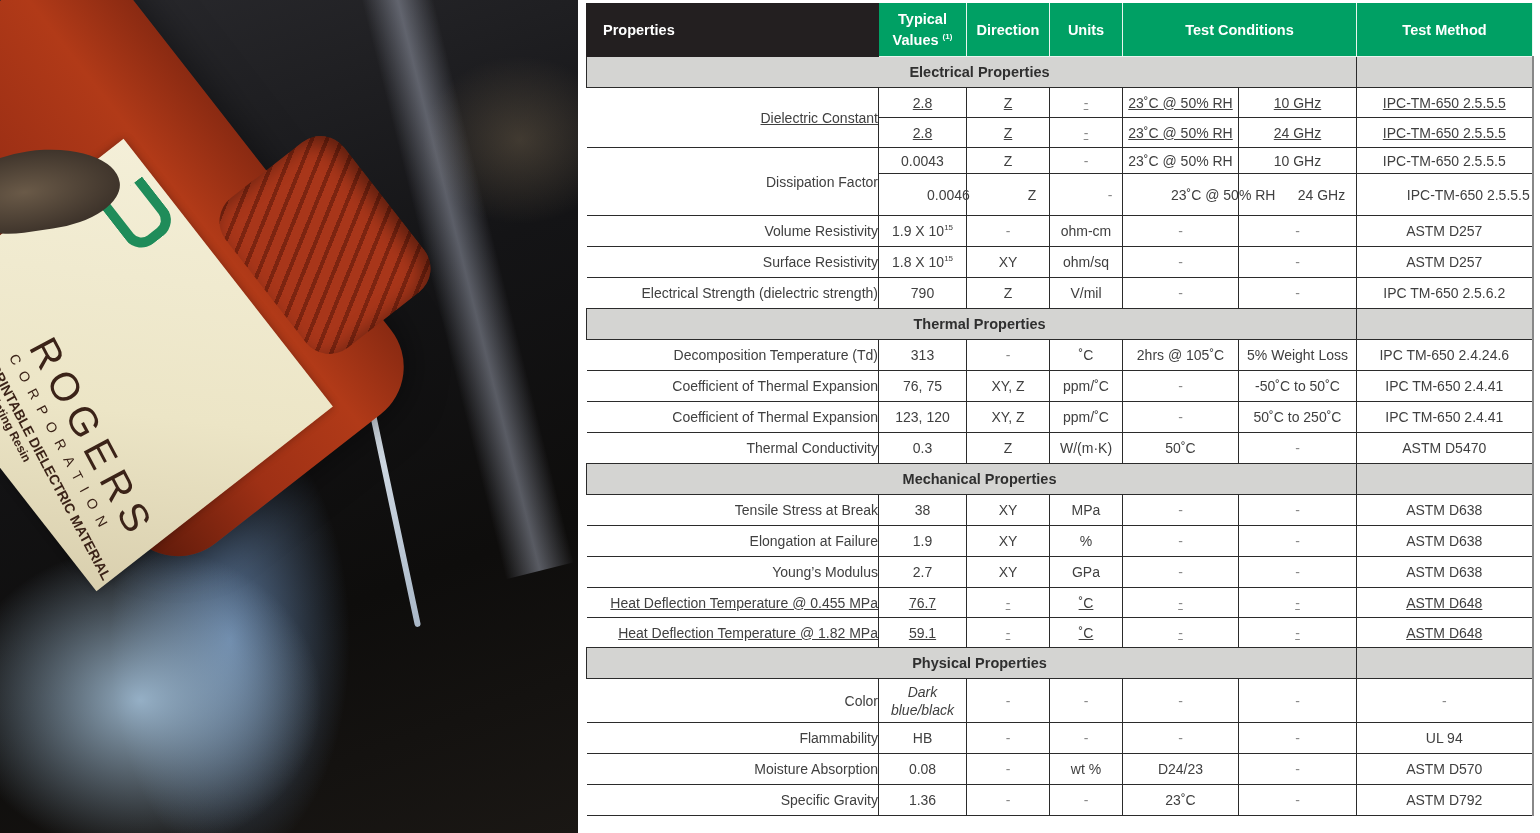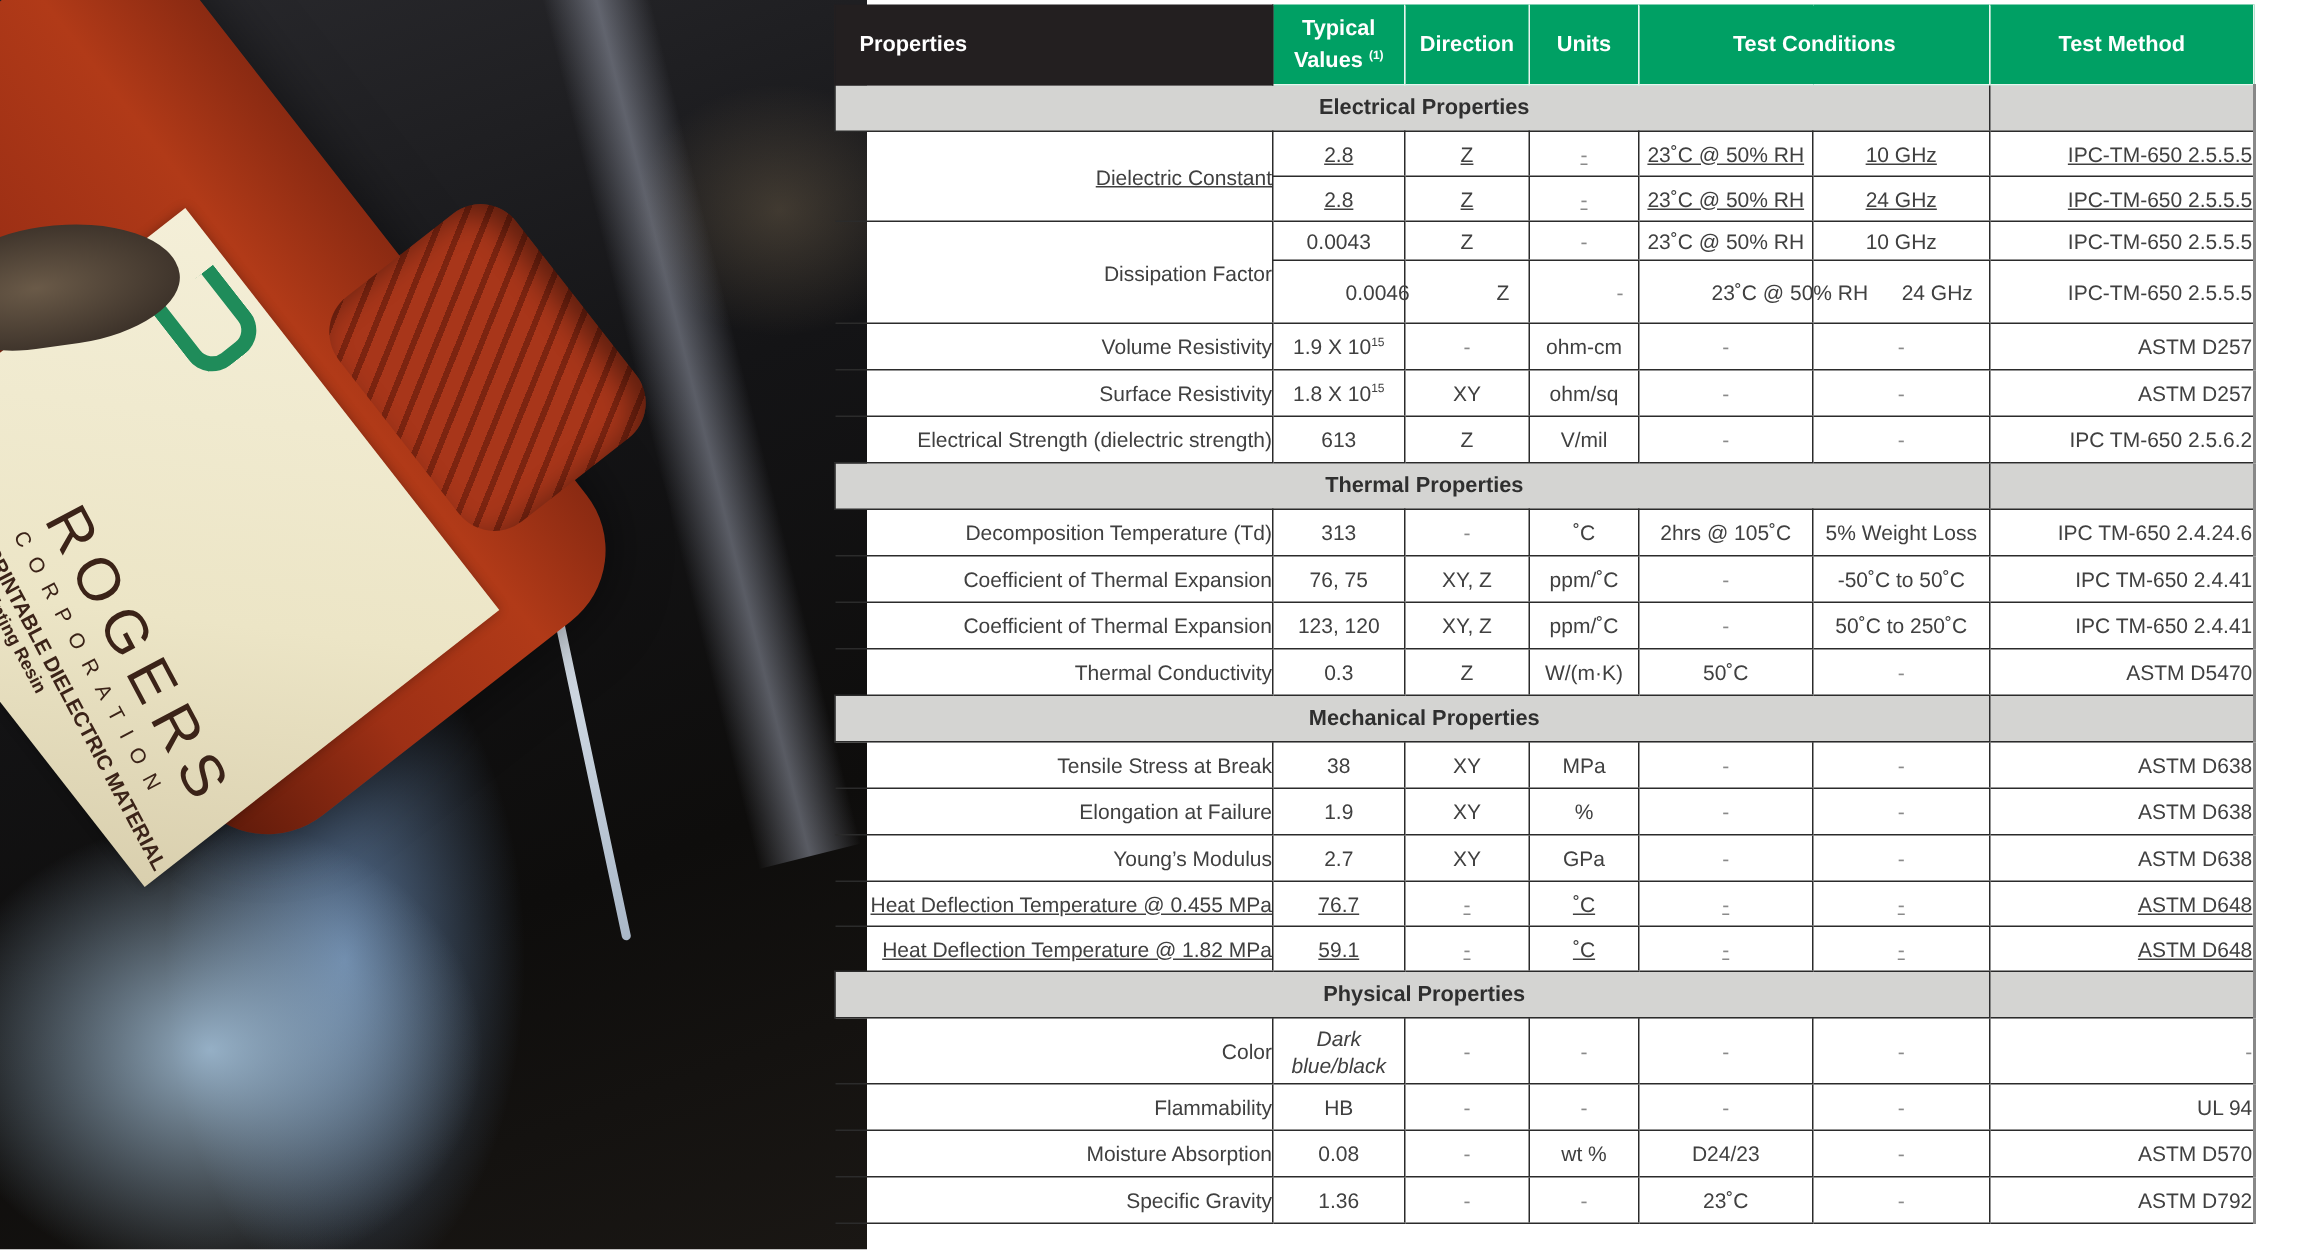--- a/index.html
+++ b/index.html
@@ -57,21 +57,21 @@
     background: radial-gradient(ellipse at 40% 50%, #6a5a48, #3a3028 80%);
     border-radius: 50% 60% 50% 40%; transform: rotate(-8deg);
   }
   .photo .stream {
     position: absolute; left: 385px; top: 340px; width: 6px; height: 290px;
     background: linear-gradient(180deg, #e8eef4, #aab8c8);
     transform: rotate(-12deg); border-radius: 3px;
   }
 
   
-  .sheet { position: absolute; left: 556px; top: 3px; width: 946px; }
+  .sheet { position: absolute; left: 586px; top: 3px; width: 946px; }
   table { border-collapse: collapse; width: 946px; table-layout: fixed; font-size: 14px; }
   col.c0 { width: 292px; } col.c1 { width: 88px; } col.c2 { width: 83px; }
   col.c3 { width: 73px; } col.c4 { width: 116px; } col.c5 { width: 118px; } col.c6 { width: 176px; }
 
   thead th {
     height: 53px; color: #ffffff; font-weight: bold; font-size: 14.5px; text-align: center;
     background: #00a064; border: 1px solid #e8f5ee; border-top: 1px solid #00a064;
     line-height: 17px;
   }
   thead th.prop { background: #231f20; text-align: left; padding-left: 16px; border-color: #231f20; }
@@ -84,21 +84,21 @@
   tr.section td.stitle { padding-left: 16px; margin-top: 47px; }
   tr.section td.sep { border-left: 1px solid #2b2b2b; }
   tr.section td.last { border-right: 2px solid #888; }
 
   tbody td {
     height: 31px; text-align: center; color: #404040; font-size: 14px;
     border-left: 1px solid #2b2b2b; border-bottom: 1px solid #2b2b2b;
     font-weight: normal; white-space: nowrap;
   }
   tbody td.name { text-align: right; padding-left: 16px; border-left: none; }
-  tbody td.last { border-right: 2px solid #888; text-align: right; }
+  tbody td.last { border-right: 2px solid #888; }
   tbody td.dim { color: #8a8a8a; }
   tbody tr.tall td { height: 42px; padding-left: 48px; }
   tbody tr.tall2 td { height: 44px; }
   tbody tr.short td { height: 26px; }
   tbody tr.med td { height: 30px; text-decoration: underline; }
   td.wrap { white-space: normal; line-height: 18px; font-style: italic; }
   sup.exp { font-size: 8px; vertical-align: super; }
 </style>
 </head>
 <body>
@@ -193,21 +193,21 @@
       <td class="name">Surface Resistivity</td>
       <td><span>1.8 X 10</span><sup class="exp">15</sup></td>
       <td>XY</td>
       <td>ohm/sq</td>
       <td class="dim">-</td>
       <td class="dim">-</td>
       <td class="last">ASTM D257</td>
     </tr>
     <tr>
       <td class="name">Electrical Strength (dielectric strength)</td>
-      <td>613</td>
+      <td>790</td>
       <td>Z</td>
       <td>V/mil</td>
       <td class="dim">-</td>
       <td class="dim">-</td>
       <td class="last">IPC TM-650 2.5.6.2</td>
     </tr>
 
     <tr class="section">
       <td class="stitle" colspan="6">Thermal Properties</td>
       <td class="sep last"></td>

